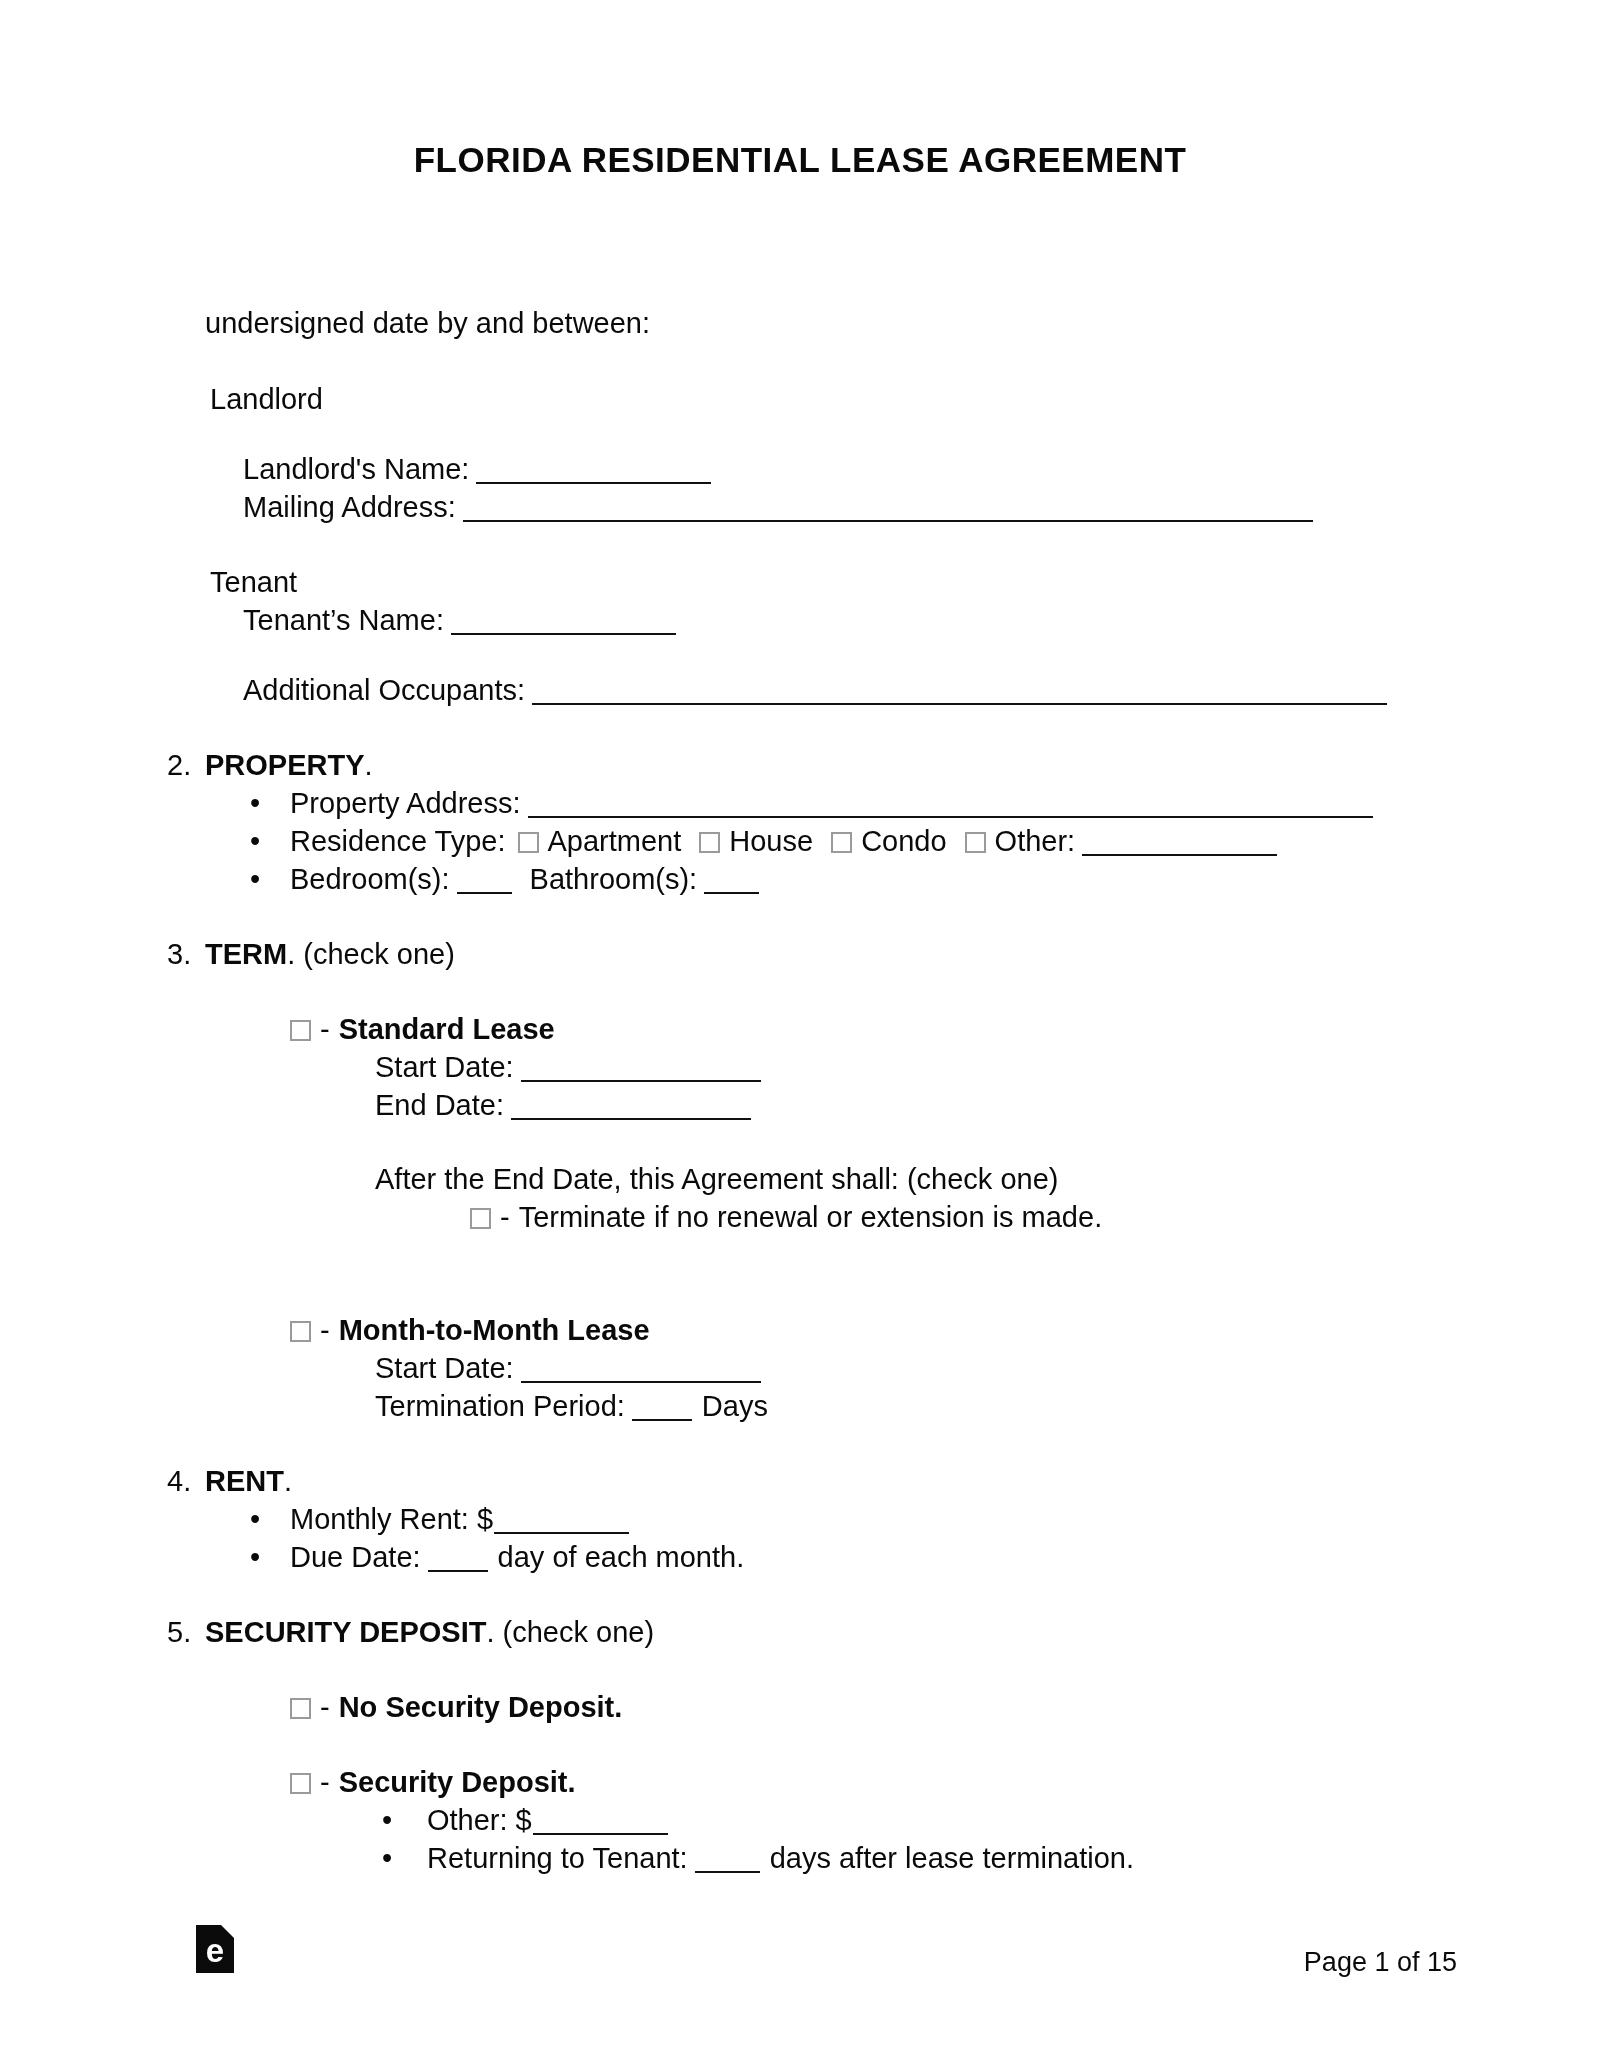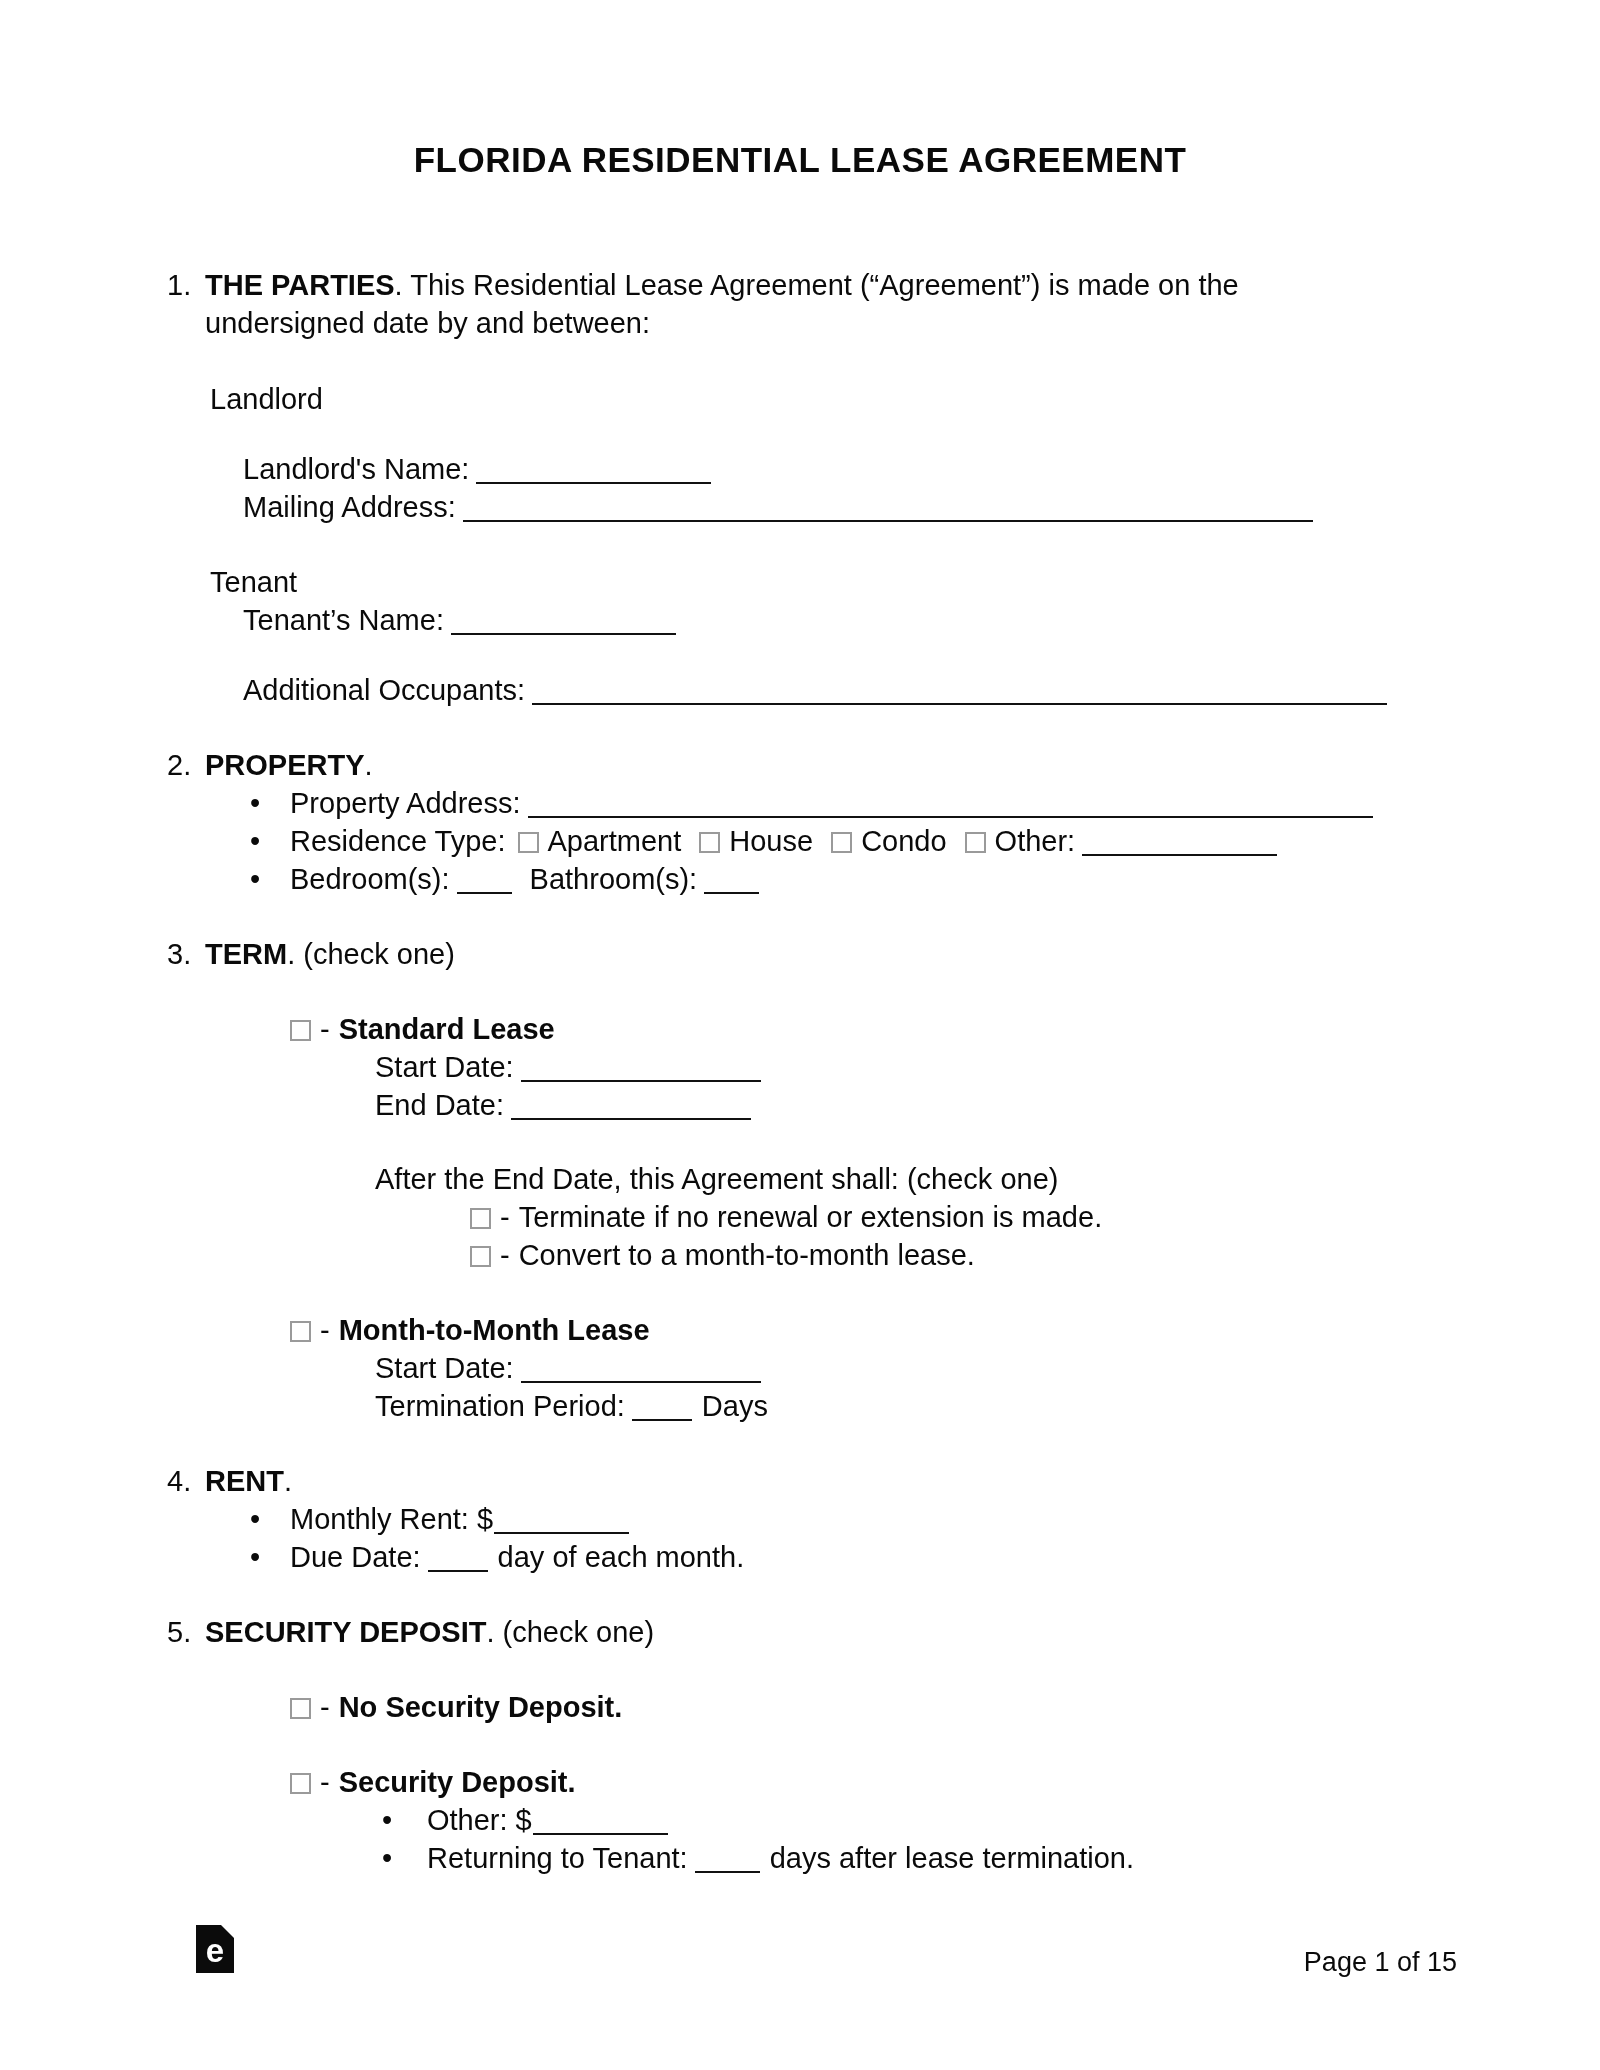--- a/index.html
+++ b/index.html
@@ -32,23 +32,20 @@
       font-weight:bold;font-size:33px;line-height:48px;text-align:center;}
   .pagenum{position:absolute;top:1945px;right:143px;font-size:27px;line-height:34px;}
 </style>
 </head>
 <body>
 
 <div class="page">
 
   <div class="title">FLORIDA RESIDENTIAL LEASE AGREEMENT</div>
 
-  <div class="row" style="top:266px;left:167px">
-    <span class="num">1.</span><span class="b">THE PARTIES</span><span>. This Residential Lease Agreement (“Agreement”) is made on the</span>
-  </div>
   <div class="row" style="top:304px;left:205px">
     <span>undersigned date by and between:</span>
   </div>
 
   <div class="row" style="top:380px;left:210px">
     <span class="u">Landlord</span>
   </div>
 
   <div class="row" style="top:450px;left:243px">
     <span>Landlord's Name:</span><span class="bl" style="width:235px"></span>
@@ -94,23 +91,20 @@
   <div class="row" style="top:1086px;left:375px">
     <span class="u">End Date</span><span>:</span><span class="bl" style="width:240px"></span>
   </div>
 
   <div class="row" style="top:1160px;left:375px">
     <span>After the End Date, this Agreement shall: (check one)</span>
   </div>
   <div class="row" style="top:1198px;left:470px">
     <span class="cb"></span><span class="dash">-</span><span>Terminate if no renewal or extension is made.</span>
   </div>
-  <div class="row" style="top:1236px;left:470px">
-    <span class="cb"></span><span class="dash">-</span><span>Convert to a month-to-month lease.</span>
-  </div>
 
   <div class="row" style="top:1311px;left:290px">
     <span class="cb"></span><span class="dash">-</span><span class="b">Month-to-Month Lease</span>
   </div>
   <div class="row" style="top:1349px;left:375px">
     <span class="u">Start Date</span><span>:</span><span class="bl" style="width:240px"></span>
   </div>
   <div class="row" style="top:1387px;left:375px">
     <span class="u">Termination Period</span><span>:</span><span class="bl" style="width:60px"></span><span class="sfx">Days</span>
   </div>

